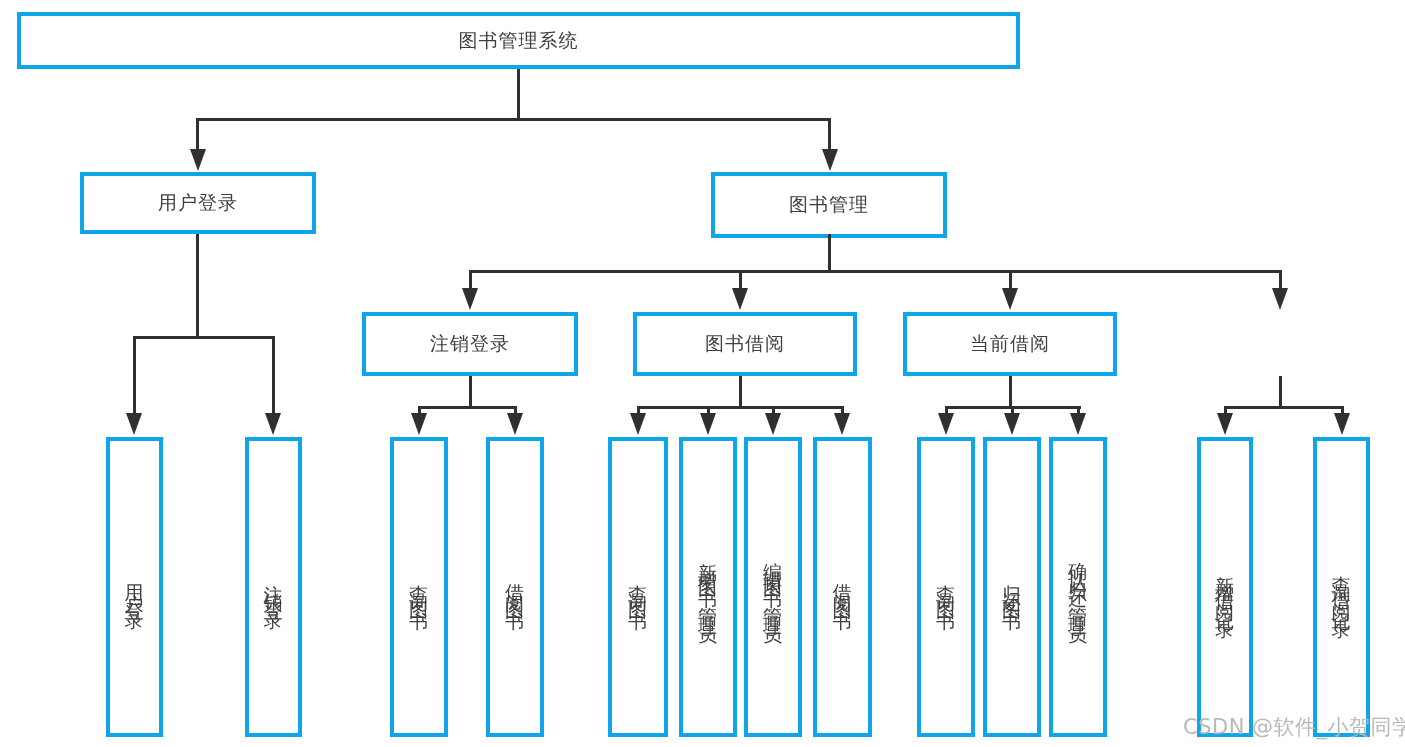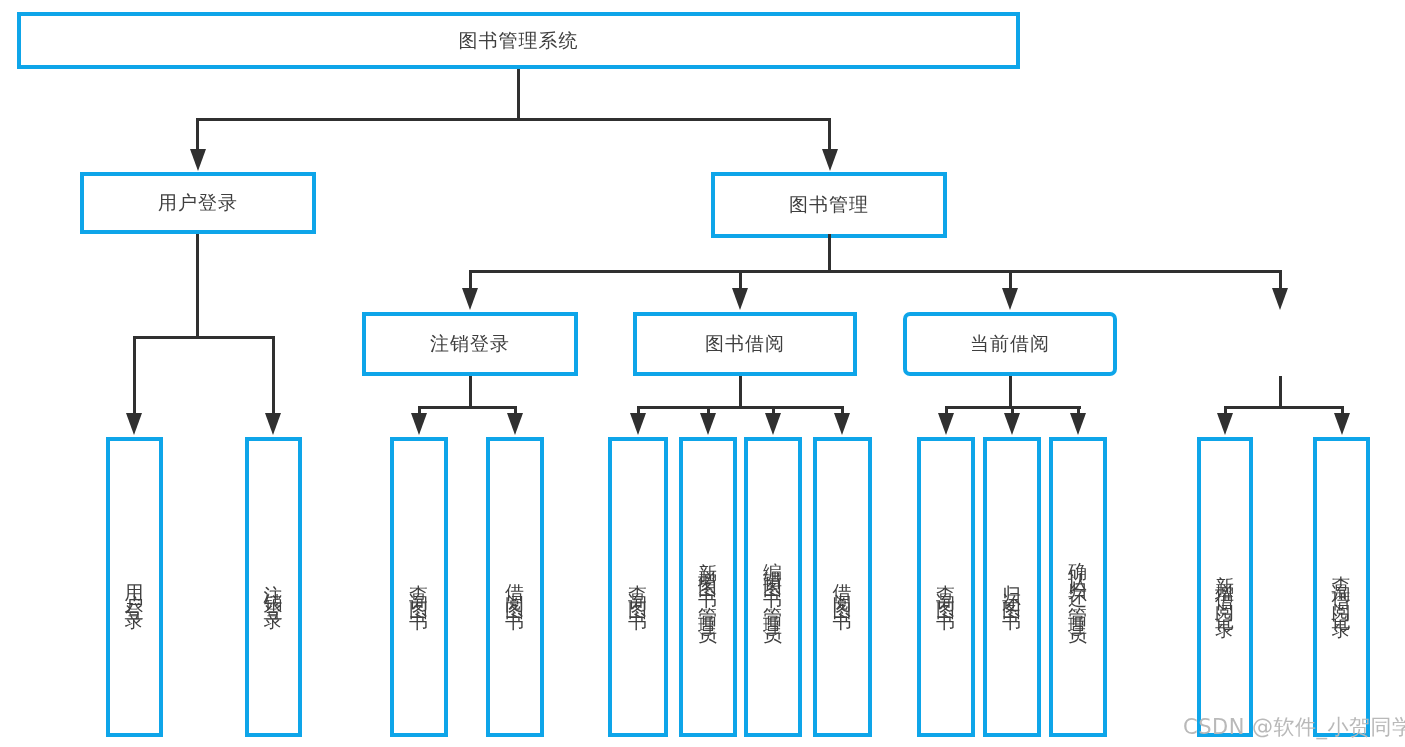--- a/index.html
+++ b/index.html
@@ -42,21 +42,21 @@
   <div class="box hbox" style="left:711px;top:172px;width:236px;height:66px;">
     <span>图书管理</span>
   </div>
 
   <div class="box hbox" style="left:362px;top:312px;width:216px;height:64px;">
     <span>注销登录</span>
   </div>
   <div class="box hbox" style="left:633px;top:312px;width:224px;height:64px;">
     <span>图书借阅</span>
   </div>
-  <div class="box hbox" style="left:903px;top:312px;width:214px;height:64px;border-radius:7px;">
+  <div class="box hbox" style="left:903px;top:312px;width:214px;height:64px;">
     <span>当前借阅</span>
   </div>
 
   <div class="box vbox" style="left:106px;top:437px;width:57px;height:300px;">
     <span>用户登录</span>
   </div>
   <div class="box vbox" style="left:245px;top:437px;width:57px;height:300px;">
     <span>注销登录</span>
   </div>
 

